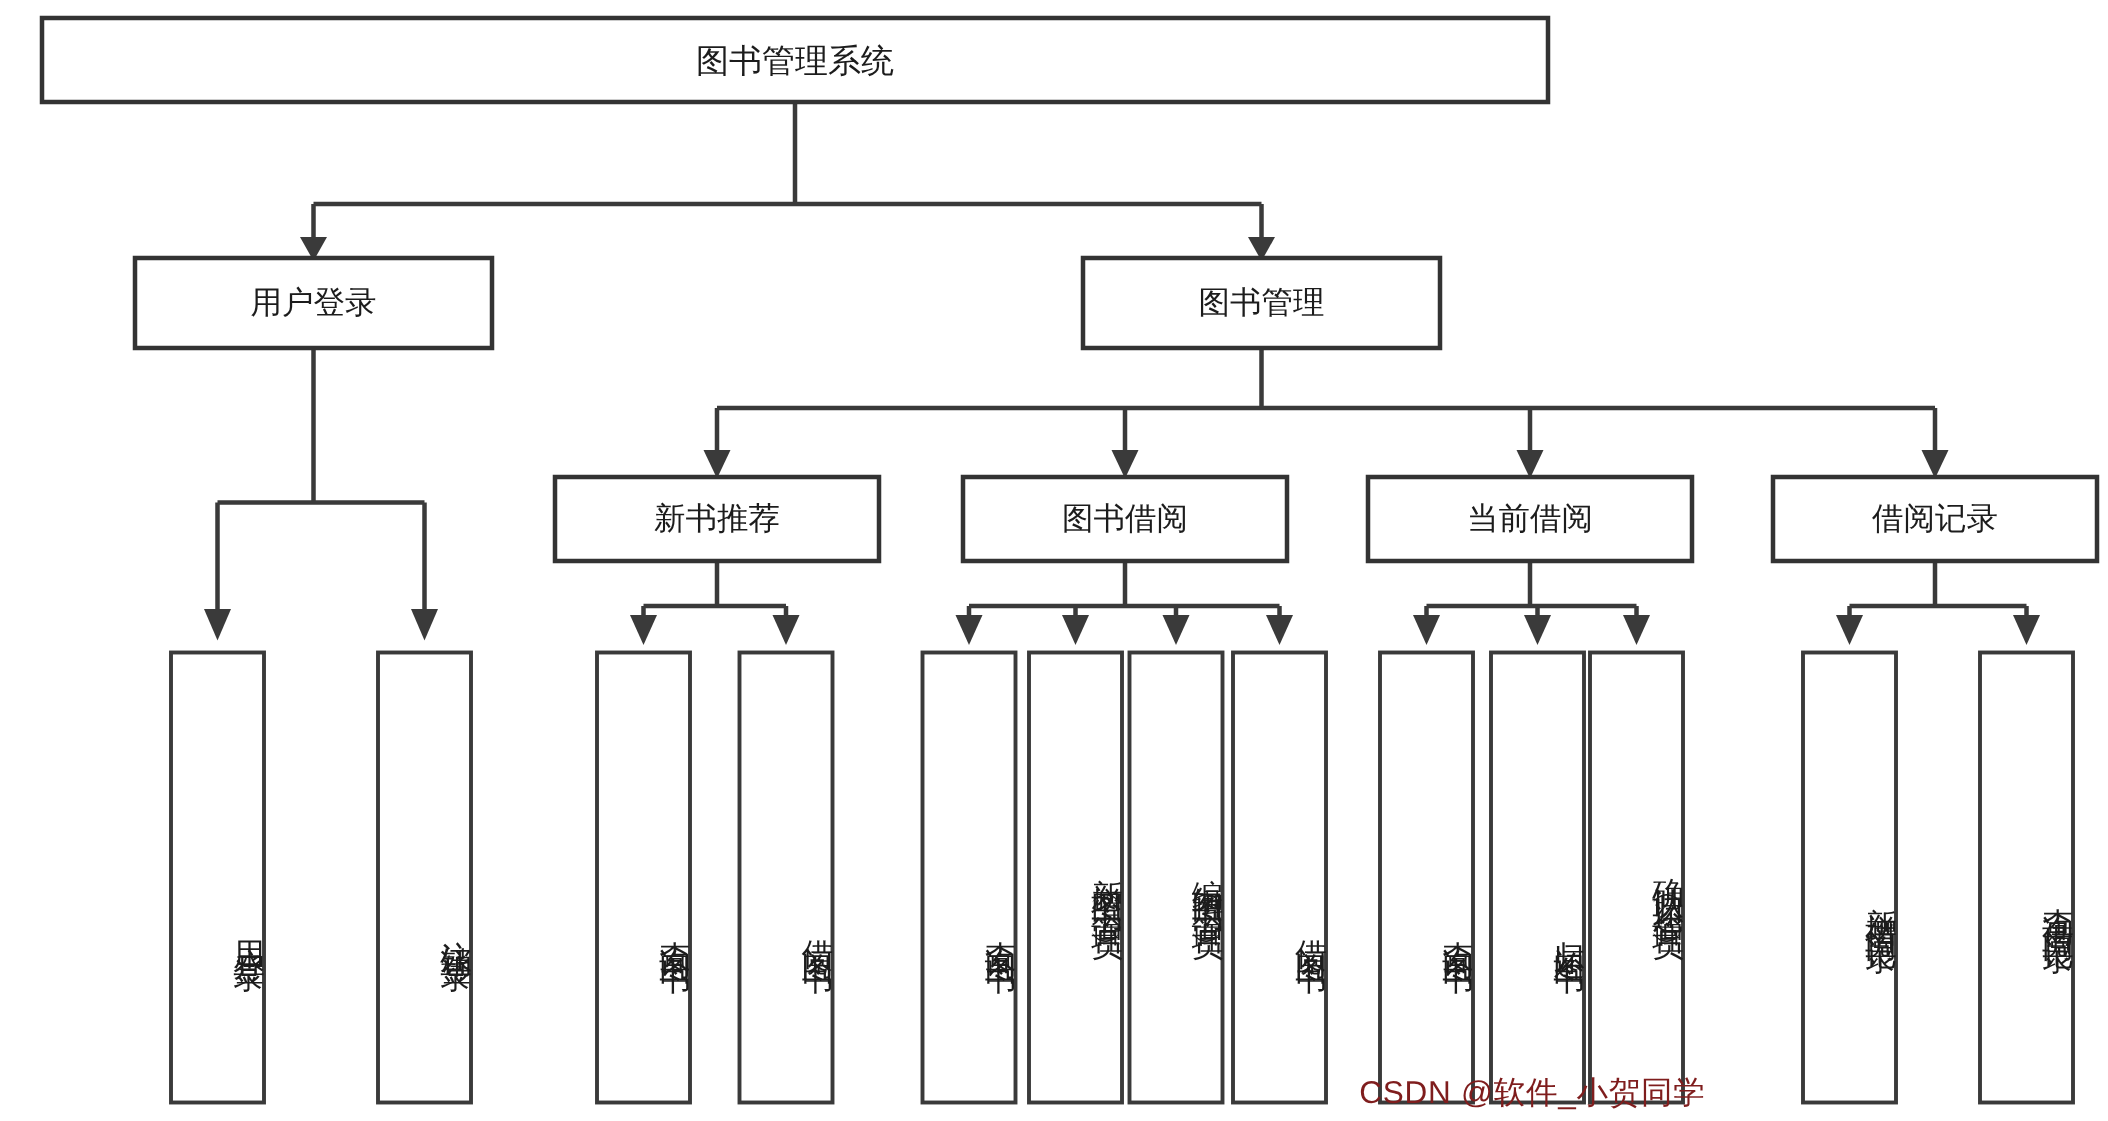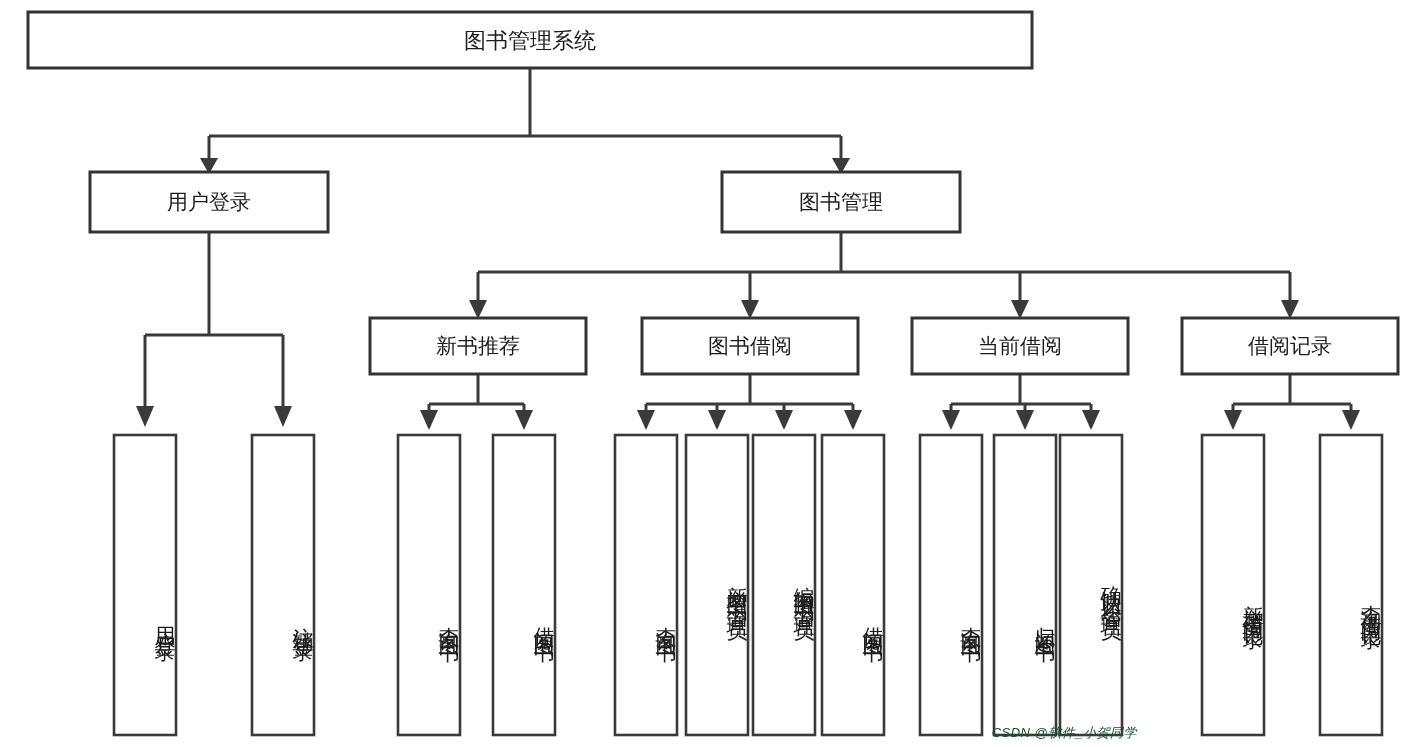--- a/index.html
+++ b/index.html
@@ -68,25 +68,24 @@
     color: #1c1c1c;
     letter-spacing: 5px;
     white-space: nowrap;
     pointer-events: none;
   }
   .watermark {
     position: absolute;
     right: 8px;
     bottom: 5px;
     font-family: "Liberation Sans", "DejaVu Sans", sans-serif;
-    font-size: 13px;
-    color: #14532d;
+    font-size: 21px;
+    color: #7f1d1d;
     letter-spacing: 0.5px;
     user-select: none;
-    font-style: italic;
   }
 </style>
 </head>
 <body>
 
 <div id="diagram-root">
 
   <svg class="chart-svg" viewBox="0 0 1405 747" xmlns="http://www.w3.org/2000/svg">
 
     <g>

